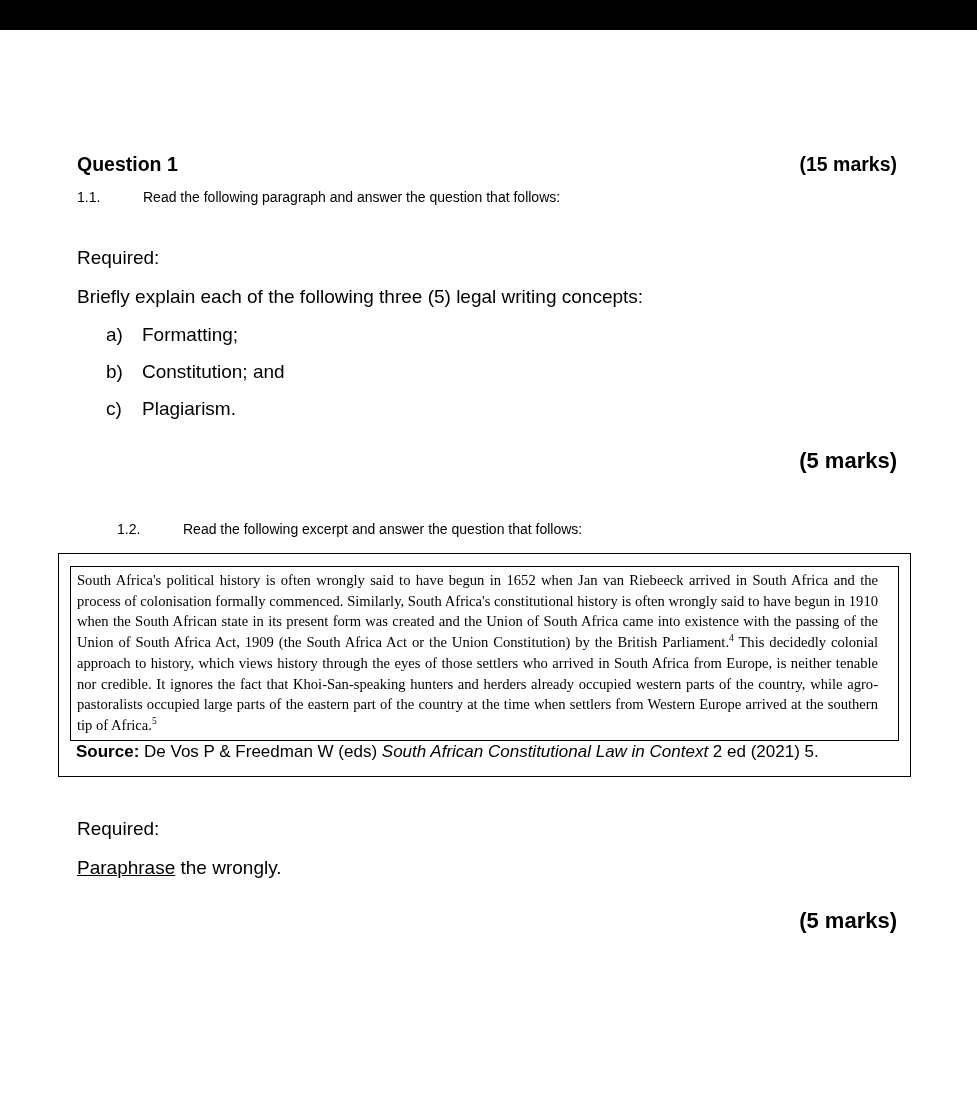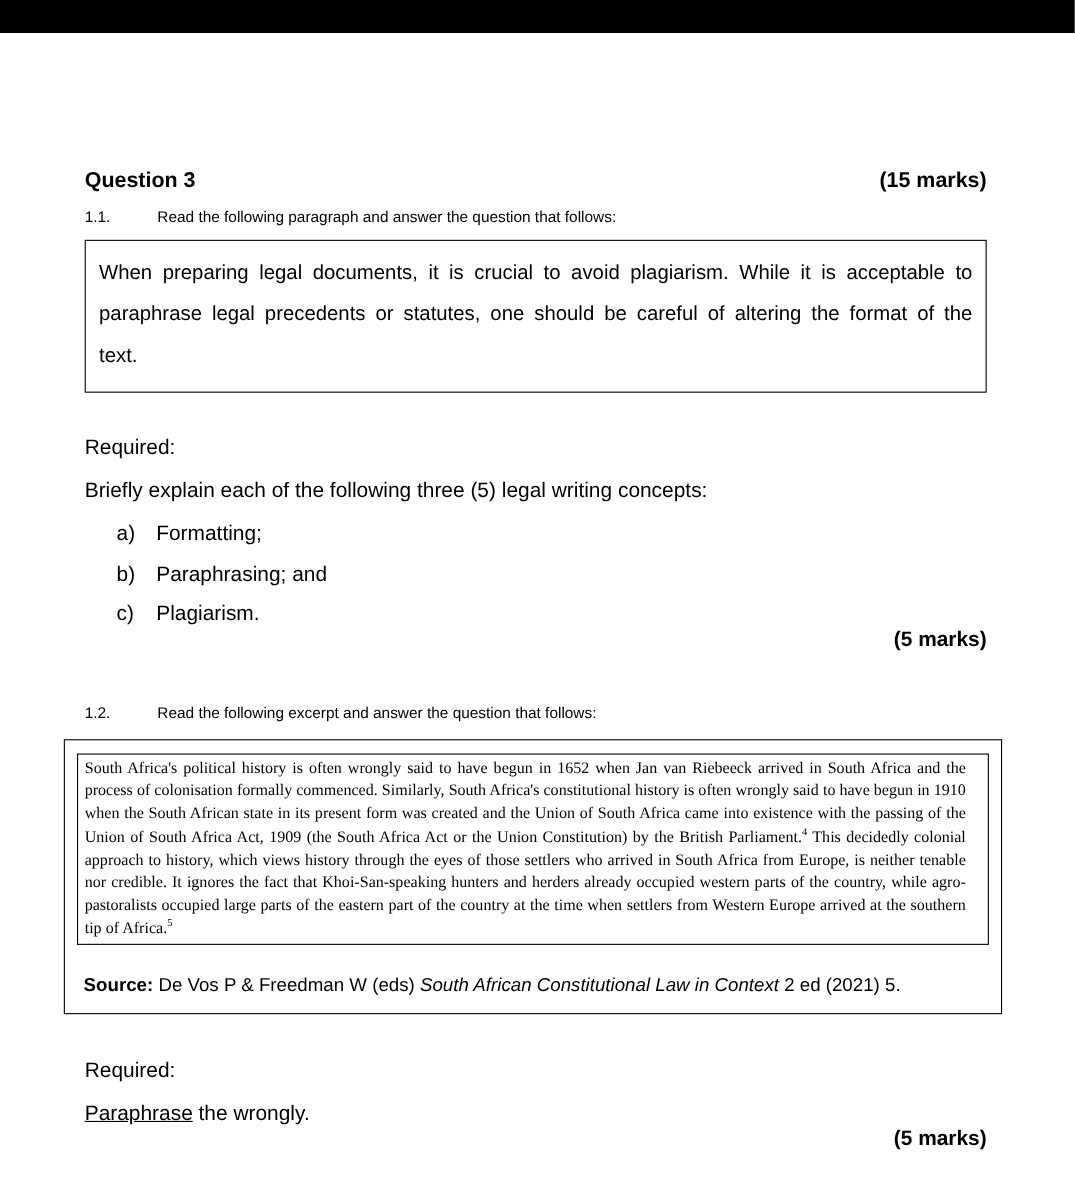--- a/index.html
+++ b/index.html
@@ -111,21 +111,22 @@
   .alpha-list .marker {
     width: 36px;
     flex: 0 0 36px;
     padding-left: 29px;
   }
   .alpha-list .item-txt { flex: 1 1 auto; }
 
   .marks-right {
     text-align: right;
     font-weight: bold;
-    font-size: 19px;
+    font-size: 22px;
+    margin-top: 28px;
   }
 
   
   .excerpt-frame {
     position: relative;
     left: -19px;
     width: 853px;
     box-sizing: border-box;
     border: 1.5px solid #000000;
     margin-top: 14px;
@@ -144,71 +145,67 @@
     line-height: 1.42;
     text-align: justify;
     text-align-last: left;
   }
   .excerpt-inner sup {
     font-size: 9.5px;
     vertical-align: super;
     line-height: 0;
   }
   .source-line {
-    margin-top: 26px;
     padding-left: 6px;
     font-size: 17px;
     line-height: 1.3;
   }
   .source-line .src-label { font-weight: bold; }
   .source-line .src-title { font-style: italic; }
 </style>
 </head>
 <body>
 
 <div class="scan-bar-top"></div>
 
 <div class="page">
   <div class="content">
 
     <div class="q-header">
-      <span>Question 3</span>
+      <span>Question 1</span>
       <span class="marks">(15 marks)</span>
     </div>
 
     <div class="numbered-line">
       <span class="num">1.1.</span>
       <span class="txt">Read the following paragraph and answer the question that follows:</span>
     </div>
 
-    <div class="quote-box">
-      <p>When preparing legal documents, it is crucial to avoid plagiarism. While it is acceptable to paraphrase legal precedents or statutes, one should be careful of altering the format of the text.</p>
-    </div>
 
     <div class="required-label">Required:</div>
     <div class="body-line">Briefly explain each of the following three (5) legal writing concepts:</div>
 
     <ul class="alpha-list">
       <li>
         <span class="marker">a)</span>
         <span class="item-txt">Formatting;</span>
       </li>
       <li>
         <span class="marker">b)</span>
-        <span class="item-txt">Paraphrasing; and</span>
+        <span class="item-txt">Constitution; and</span>
       </li>
       <li>
         <span class="marker">c)</span>
         <span class="item-txt">Plagiarism.</span>
       </li>
     </ul>
 
     <div class="marks-right">(5 marks)</div>
 
-    <div class="numbered-line" style="margin-top:47px;">
+    <div class="numbered-line" style="margin-top:47px;margin-left:40px;">
       <span class="num">1.2.</span>
       <span class="txt">Read the following excerpt and answer the question that follows:</span>
     </div>
 
     <div class="excerpt-frame">
       <div class="excerpt-inner">
         <p><span>South Africa's political history is often wrongly said to have begun in 1652 when Jan van Riebeeck arrived in South Africa and the process of colonisation formally commenced. Similarly, South Africa's constitutional history is often wrongly said to have begun in 1910 when the South African state in its present form was created and the Union of South Africa came into existence with the passing of the Union of South Africa Act, 1909 (the South Africa Act or the Union Constitution) by the British Parliament.</span><sup>4</sup><span> This decidedly colonial approach to history, which views history through the eyes of those settlers who arrived in South Africa from Europe, is neither tenable nor credible. It ignores the fact that Khoi-San-speaking hunters and herders already occupied western parts of the country, while agro-pastoralists occupied large parts of the eastern part of the country at the time when settlers from Western Europe arrived at the southern tip of Africa.</span><sup>5</sup></p>
       </div>
       <div class="source-line"><span class="src-label">Source:</span><span> De Vos P &amp; Freedman W (eds) </span><span class="src-title">South African Constitutional Law in Context</span><span> 2 ed (2021) 5.</span></div>
     </div>

